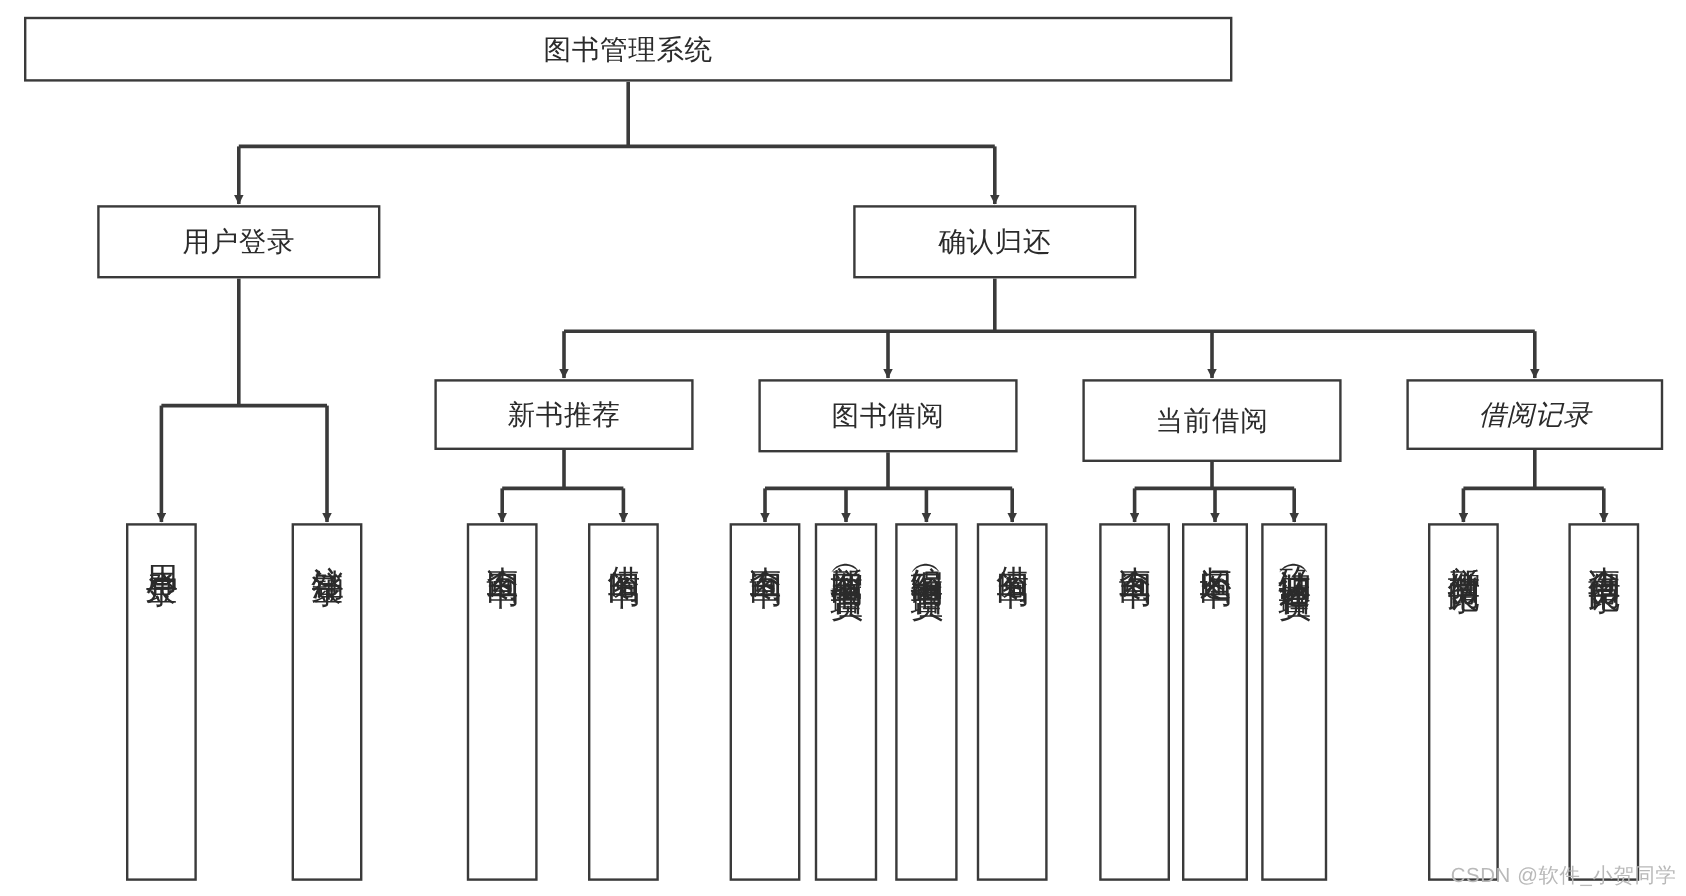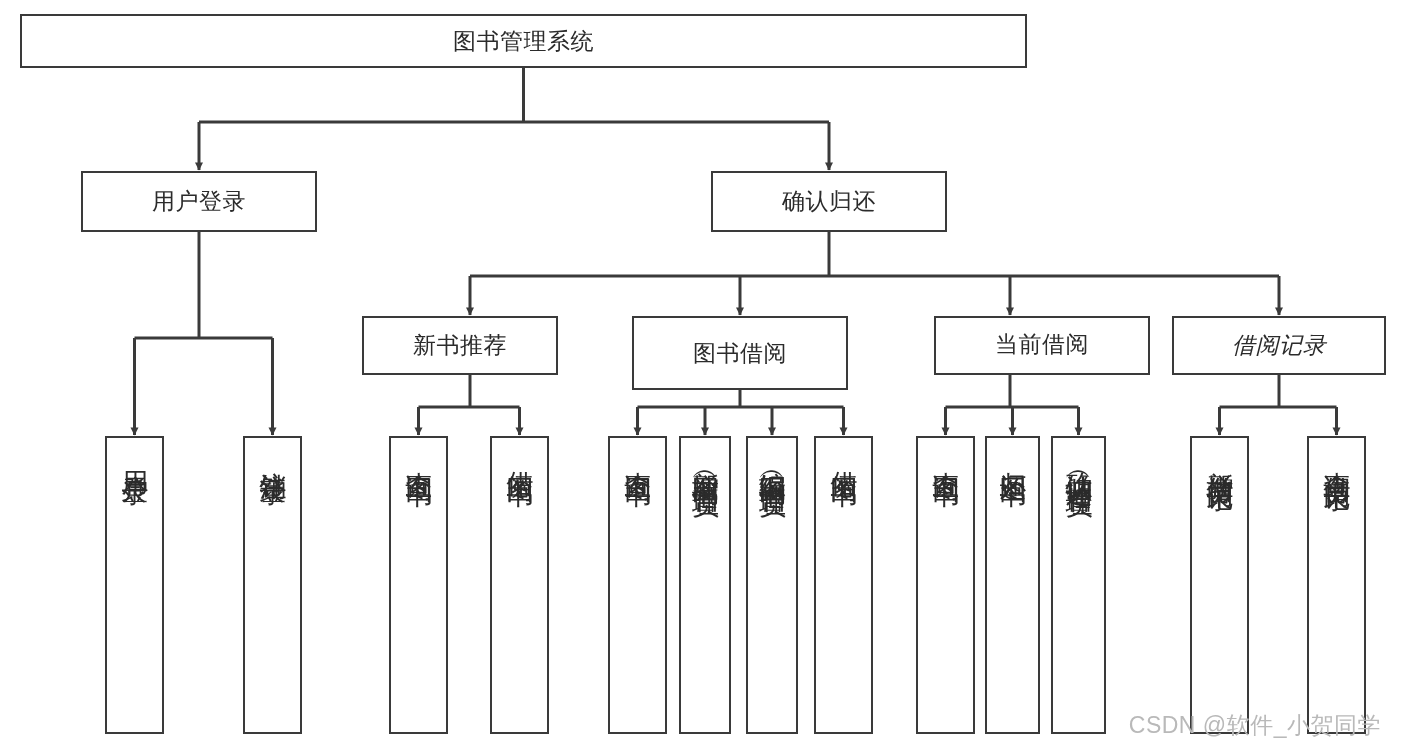--- a/index.html
+++ b/index.html
@@ -51,23 +51,23 @@
   }
   .node.vert .label {
     writing-mode: vertical-rl;
     text-orientation: upright;
     font-size: 27px;
     letter-spacing: 3px;
     line-height: 1.0;
   }
   #watermark {
     position: absolute;
-    right: 24px;
+    right: 8px;
     bottom: 6px;
-    font-size: 23px;
+    font-size: 17px;
     color: #b9b9b9;
     white-space: nowrap;
     letter-spacing: 0.5px;
   }
 </style>
 </head>
 <body>
 
 <div id="canvas">
   <svg class="connectors" viewBox="0 0 1405 747" xmlns="http://www.w3.org/2000/svg">
@@ -116,27 +116,27 @@
   <div id="node-layer">
       <div class="node horiz" style="left: 20px; top: 14px; width: 1007px; height: 54px;">
         <span class="label">图书管理系统</span>
       </div>
       <div class="node horiz" style="left: 81px; top: 171px; width: 236px; height: 61px;">
         <span class="label">用户登录</span>
       </div>
       <div class="node horiz" style="left: 711px; top: 171px; width: 236px; height: 61px;">
         <span class="label">确认归还</span>
       </div>
-      <div class="node horiz" style="left: 362px; top: 316px; width: 196px; height: 59px;">
+      <div class="node horiz" style="left: 362px; top: 316px; width: 216px; height: 59px;">
         <span class="label">新书推荐</span>
       </div>
-      <div class="node horiz" style="left: 632px; top: 316px; width: 216px; height: 74px;">
+      <div class="node horiz" style="left: 632px; top: 316px; width: 216px; height: 61px;">
         <span class="label">图书借阅</span>
       </div>
-      <div class="node horiz" style="left: 934px; top: 316px; width: 216px; height: 59px; font-family: Liberation Serif, serif;">
+      <div class="node horiz" style="left: 902px; top: 316px; width: 216px; height: 69px;">
         <span class="label">当前借阅</span>
       </div>
       <div class="node horiz" style="left: 1172px; top: 316px; width: 214px; height: 59px; font-style: italic;">
         <span class="label">借阅记录</span>
       </div>
       <div class="node vert" style="left: 105px; top: 436px; width: 59px; height: 298px;">
         <span class="label">用户登录</span>
       </div>
       <div class="node vert" style="left: 243px; top: 436px; width: 59px; height: 298px;">
         <span class="label">注销登录</span>

